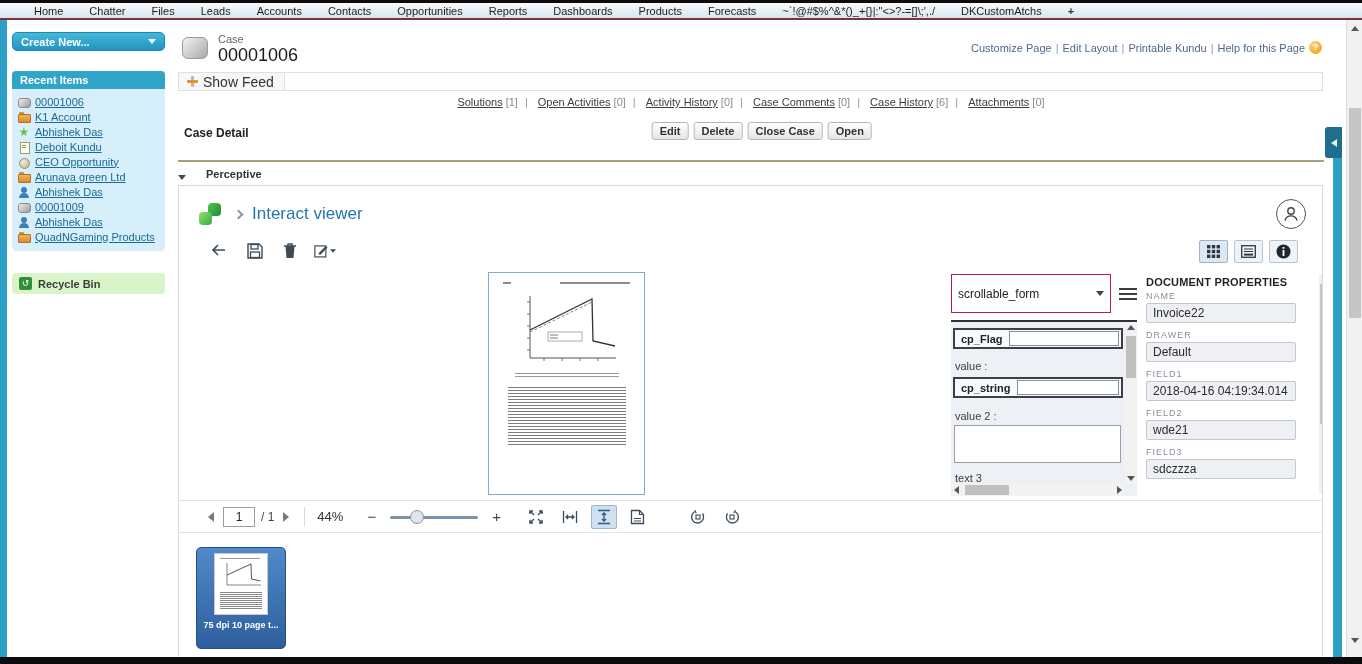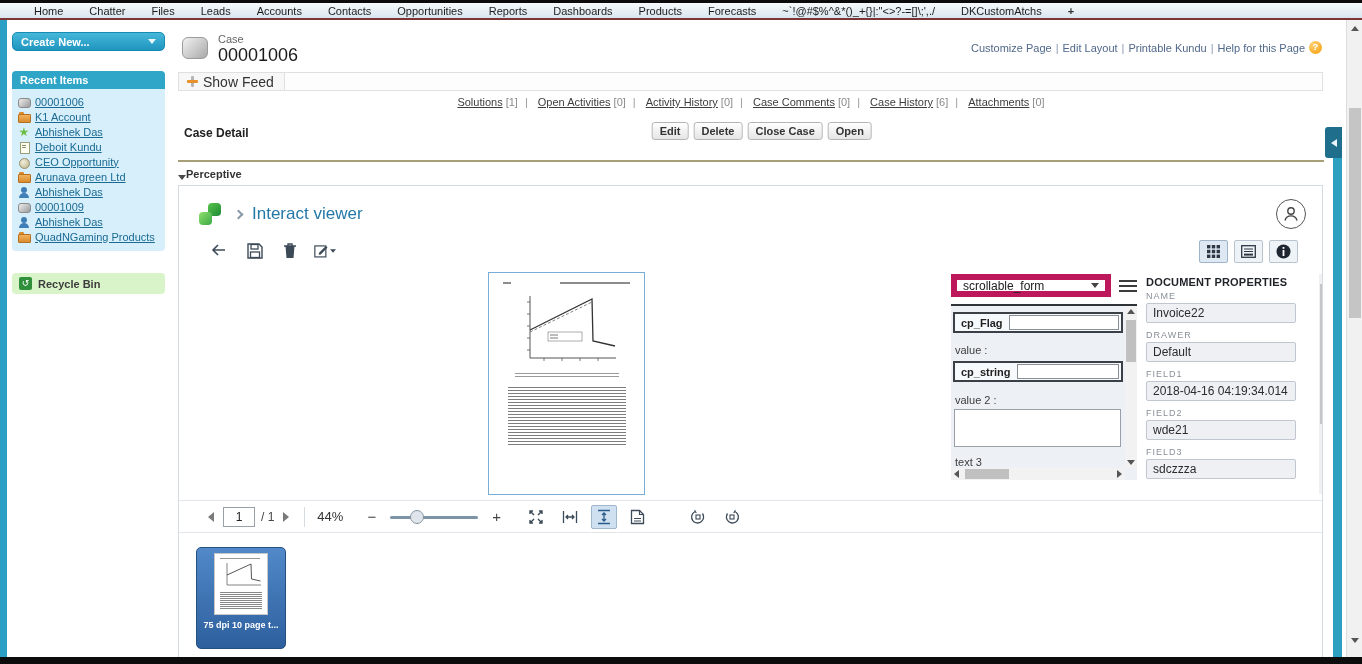--- a/index.html
+++ b/index.html
@@ -88,21 +88,21 @@
   .related-links .rl a { color:#3d3d3d; text-decoration:underline; cursor:pointer; }
   .related-links .cnt { color:#8a8a8a; }
   .related-links .sep { color:#999; }
 
   .detail-row { position:relative; margin:14px 10px 16px 14px; height:22px; }
   .detail-title { font-size:12px; font-weight:bold; color:#222; padding-top:4px; }
   .detail-btns { position:absolute; left:50%; transform:translateX(-46%); top:0; display:flex; gap:5px; }
   .btn { font-size:11px; font-weight:bold; color:#333; background:linear-gradient(#fff,#e5e5e6);
          border:1px solid #b4b4b4; border-radius:3px; padding:2px 7px; cursor:pointer; white-space:nowrap; }
   .detail-divider { margin:5px 8px 0 8px; height:2px; background:#a79f78; }
-  .section-label { margin:6px 0 0 8px; display:flex; align-items:flex-end; gap:0; }
+  .section-label { margin:6px 0 0 8px; display:flex; align-items:flex-end; gap:20px; }
   .tri-down-dark { width:0; height:0; border-left:4px solid transparent; border-right:4px solid transparent;
          border-top:5px solid #4a4a4a; }
   .section-label .txt { font-size:11px; font-weight:bold; color:#333; }
 
   
   .viewer-panel { position:relative; margin:5px 9px 0 8px; height:473px;
                   border:1px solid #d4dbe2; background:#fff; }
   .vp-header { display:flex; align-items:center; padding:12px 16px 0 20px; height:44px; }
   .logo { position:relative; width:22px; height:22px; }
   .logo::before { content:""; position:absolute; right:0; top:0; width:13px; height:13px;
@@ -130,21 +130,21 @@
   .dp-head i { display:block; height:2px; background:#8c8c8c; }
   .dp-chart { margin:6px auto 0 auto; display:block; }
   .dp-cap { margin:5px auto 0 auto; width:104px; height:6px;
             background:repeating-linear-gradient(#9a9a9a 0 1px,transparent 1px 3px); }
   .dp-para { margin:8px auto 0 auto; width:118px; height:58px;
              background:repeating-linear-gradient(#7d7d7d 0 1px,transparent 1px 3px); }
 
   
   .formpanel { position:absolute; left:772px; top:6px; width:186px; height:219px; }
   .fp-top { display:flex; align-items:center; gap:8px; }
-  .fp-select { flex:1; height:23px; border:6px solid #be185d; background:#fff; display:flex;
+  .fp-select { flex:1; height:39px; border:1px solid #be185d; background:#fff; display:flex;
                align-items:center; padding:4px 6px; font-size:12px; color:#222; cursor:pointer; }
   .fp-select .caret { margin-left:auto; width:0; height:0; border-left:4px solid transparent;
                border-right:4px solid transparent; border-top:5px solid #444; }
   .burger { width:18px; height:12px; border-top:2px solid #3c3c3c; border-bottom:2px solid #3c3c3c;
             position:relative; cursor:pointer; }
   .burger::before { content:""; position:absolute; left:0; top:3px; width:100%; height:2px; background:#3c3c3c; }
   .fp-body { position:relative; margin-top:7px; height:176px; background:#edf1f5;
              border-top:2px solid #2e3338; }
   .fieldrow { position:absolute; left:2px; right:14px; height:21px; border:2px solid #3a4046;
               background:#f7fafc; display:flex; align-items:center; }

